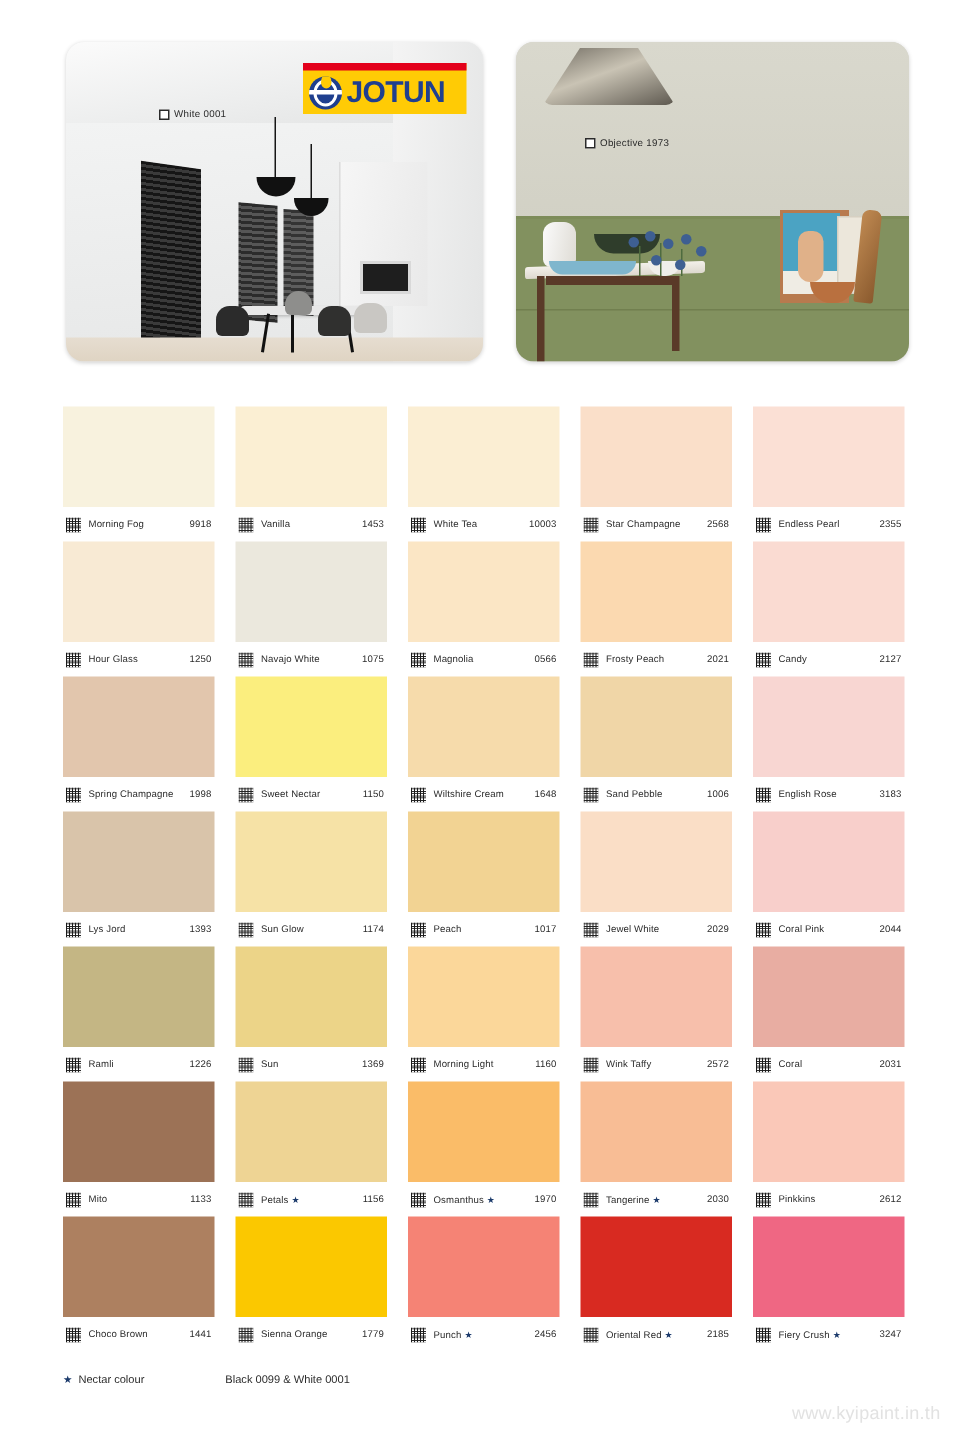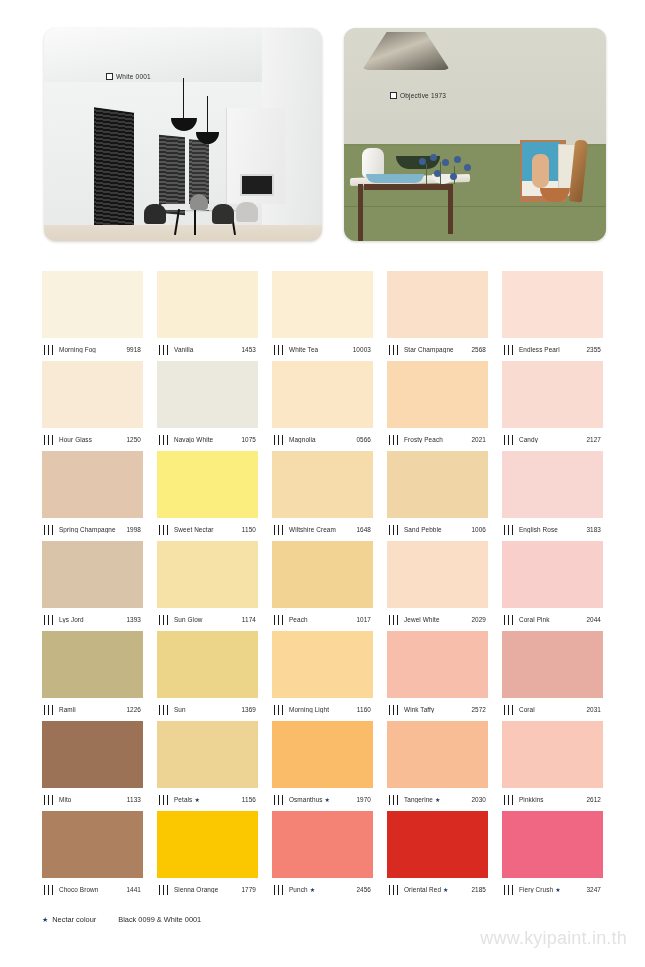--- a/index.html
+++ b/index.html
@@ -157,25 +157,25 @@
     font-size:6.4px;color:#2b2b2b;white-space:nowrap;letter-spacing:.1px;
     flex:0 0 auto;text-align:right;padding-right:2px;
   }
 
   
   .footer{
     position:absolute;left:42px;top:915px;display:flex;align-items:center;gap:22px;
   }
   .legend{display:flex;align-items:center;gap:4px;font-size:7.4px;color:#2b2b2b;}
   .legend .lstar{color:#1b3a6b;font-size:7px;}
-  .bw{font-size:7.4px;color:#2b2b2b;}
+  .bw{font-size:7.4px;color:#2b2b2b;margin-left:32px;}
 
   .watermark{
     position:absolute;right:18px;bottom:18px;
-    font-size:18px;color:#e2e2e2;letter-spacing:.2px;white-space:nowrap;
+    font-size:12px;color:#e2e2e2;letter-spacing:.2px;white-space:nowrap;
   }
 </style>
 </head>
 <body>
 
 <div class="hero-row">
 
   <div class="hero hero-left">
     <div class="hl-wallback"></div>
     <div class="hl-ceiling"></div>
@@ -199,20 +199,26 @@
     <div class="hl-chair" style="left:100px;top:176px;background:#2b2b2b;"></div>
     <div class="hl-chair" style="left:168px;top:176px;background:#30302f;"></div>
     <div class="hl-chair" style="left:192px;top:174px;background:#c9c7c3;"></div>
     <div class="hl-chair" style="left:146px;top:166px;background:#8e8e8c;width:18px;height:16px;"></div>
 
     <div class="hero-tag tag-left">
       <span class="chip"></span>
       <span>White 0001</span>
     </div>
 
+    <div class="jotun">
+      <span class="jotun-globe">
+        <span class="jotun-drop"></span>
+      </span>
+      <span class="jotun-word">JOTUN</span>
+    </div>
   </div>
 
   <div class="hero hero-right">
     <div class="hr-wall"></div>
     <div class="hr-greenTop"></div>
     <div class="hr-green"></div>
     <div class="hr-gline"></div>
     <div class="hr-shade"></div>
 
     <div class="hr-frame"></div>

